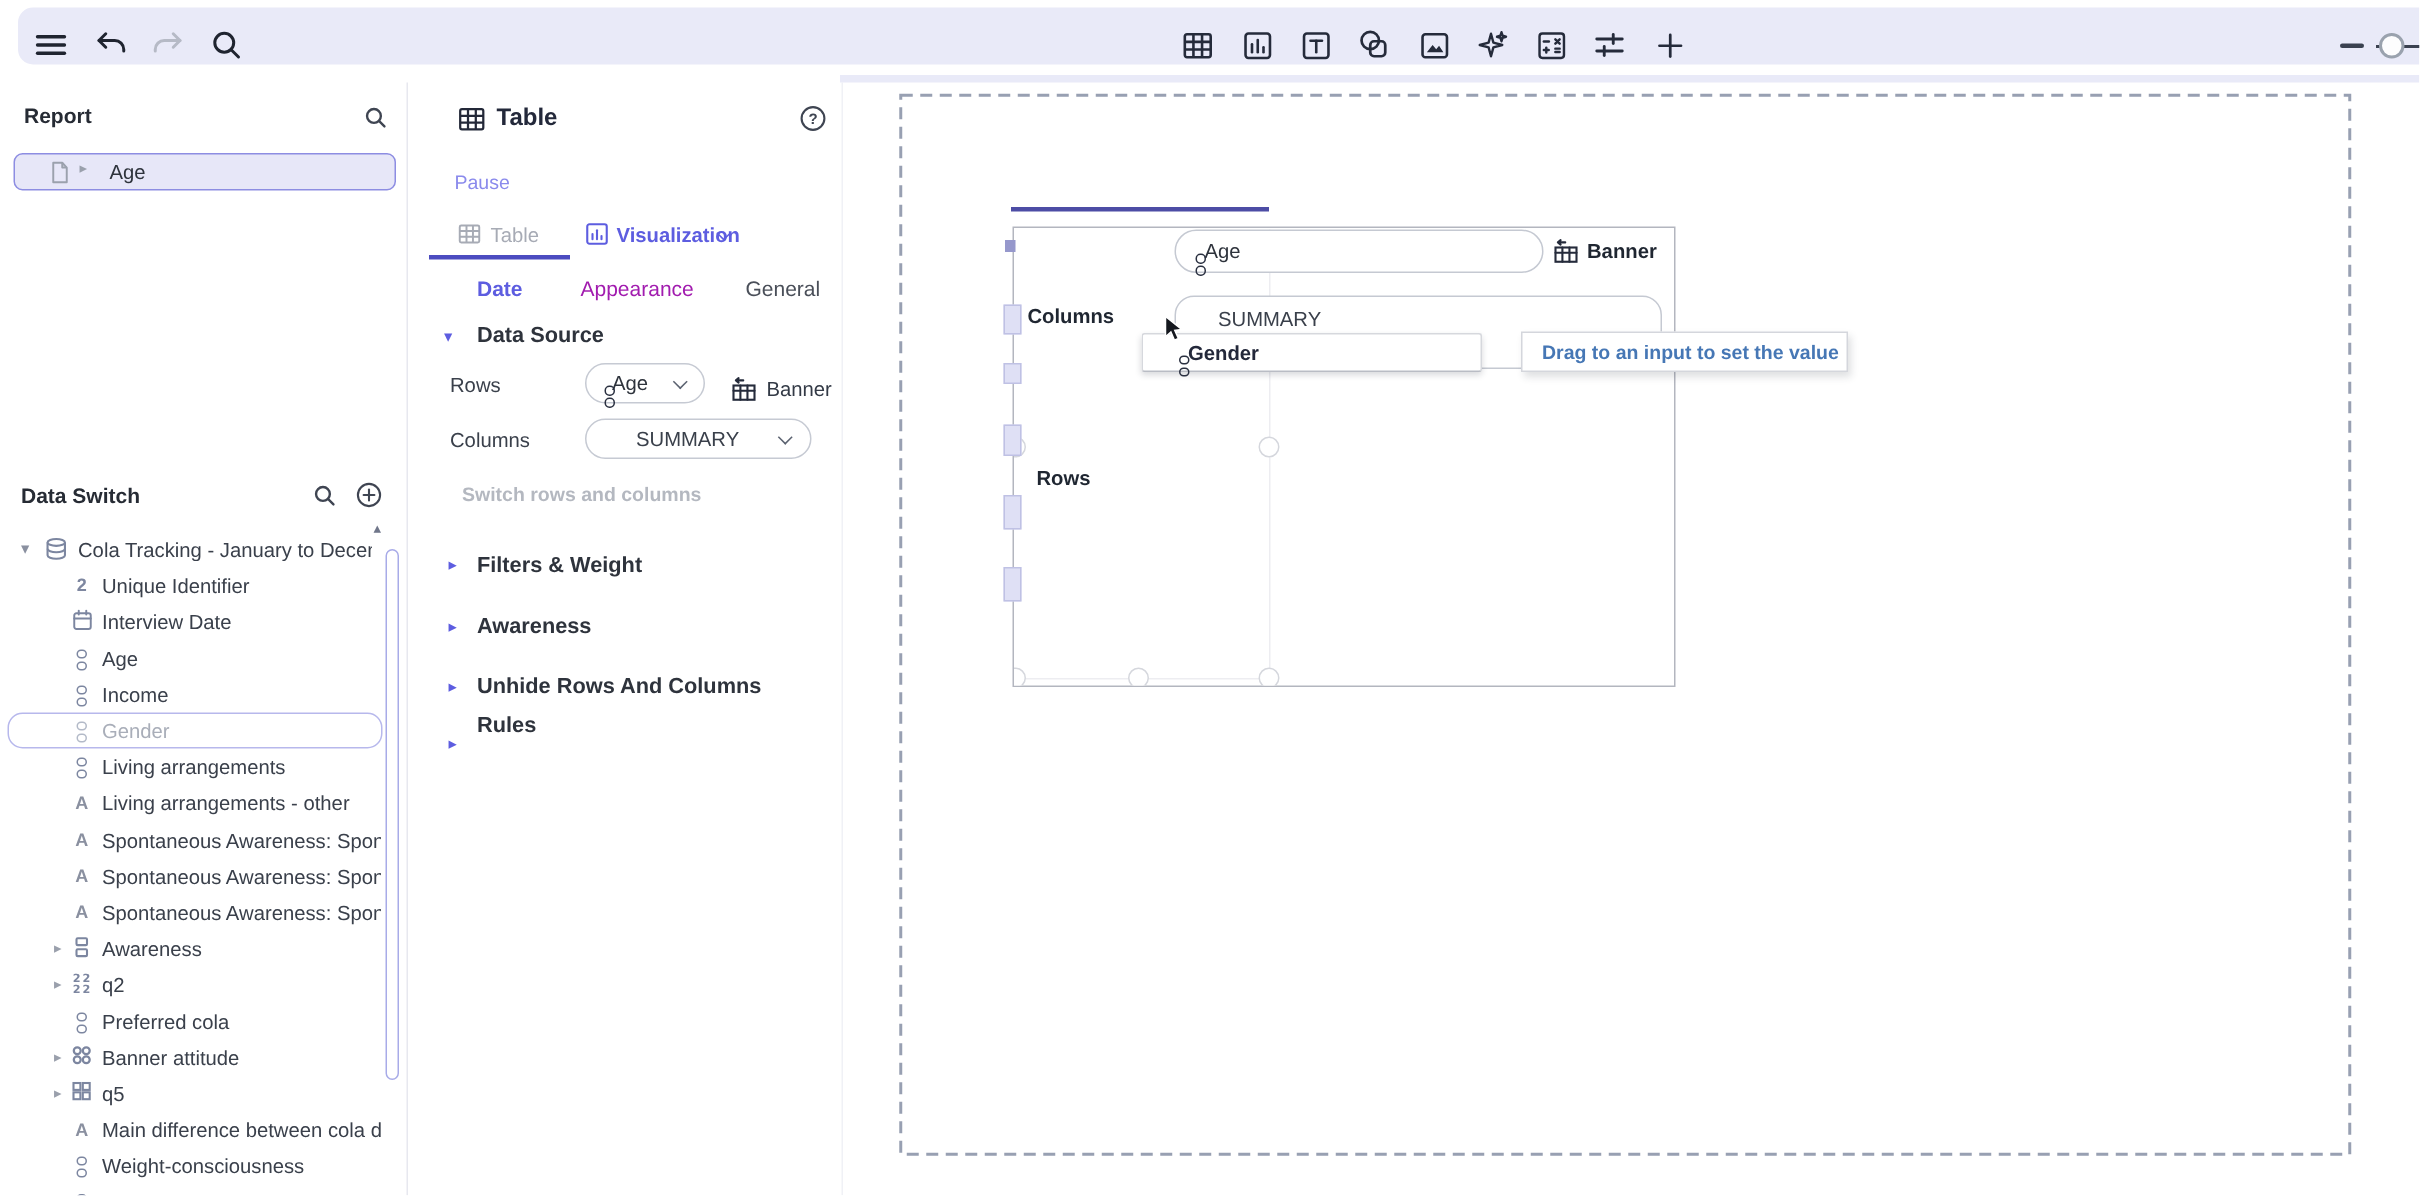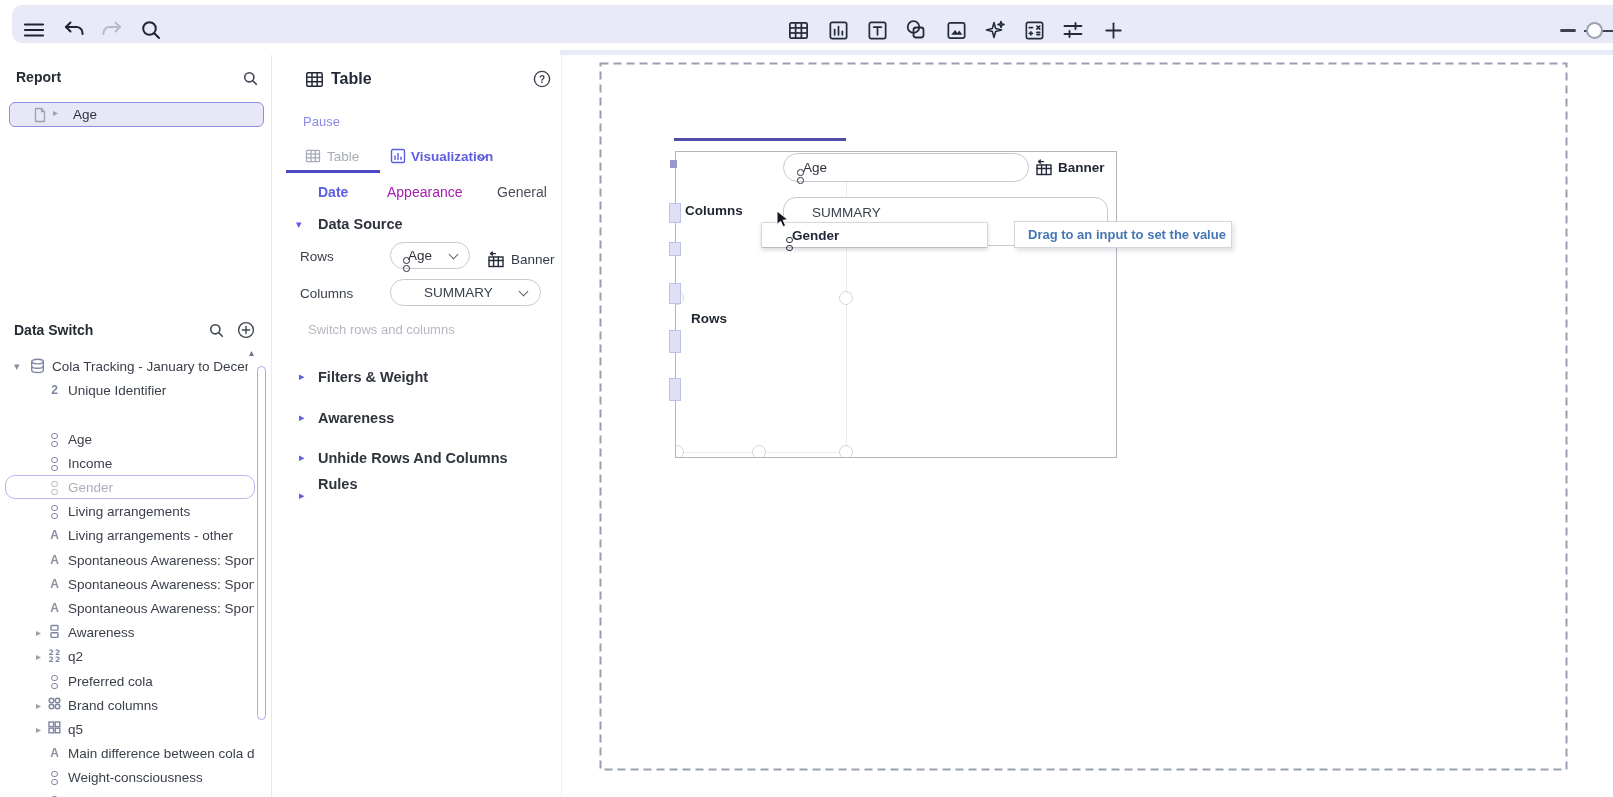--- a/index.html
+++ b/index.html
@@ -250,20 +250,31 @@
         </svg>
     </span>
     <span class="tlabel" style="left:52px;max-width:196px;overflow:hidden">Cola Tracking - January to Decemb</span>
   </div>
   <div class="trow" style="top:379px">
     <span class="ticon">
         <span class="gicon">2</span>
       </span>
     <span class="tlabel">Unique Identifier</span>
   </div>
+  <div class="trow" style="top:403px">
+    <span class="ticon">
+      <svg width="14" height="15" viewBox="0 0 14 15" fill="none" stroke="#7c86a0" stroke-width="1.3" stroke-linecap="round">
+          <rect x="1.5" y="2.8" width="11" height="10.5" rx="1.5"></rect>
+          <line x1="1.5" y1="6.3" x2="12.5" y2="6.3"></line>
+          <line x1="4.5" y1="1.2" x2="4.5" y2="3.6"></line>
+          <line x1="9.5" y1="1.2" x2="9.5" y2="3.6"></line>
+        </svg>
+    </span>
+    <span class="tlabel">Interview Date</span>
+  </div>
   <div class="trow" style="top:428px">
     <span class="ticon">
         <span class="nomdots"></span>
       </span>
     <span class="tlabel">Age</span>
   </div>
   <div class="trow" style="top:452px">
     <span class="ticon">
         <span class="nomdots"></span>
       </span>
@@ -339,21 +350,21 @@
   <div class="trow" style="top:694px">
     <span class="tcaret">▸</span>
     <span class="ticon">
       <svg width="13" height="13" viewBox="0 0 13 13" fill="none" stroke="#7c86a0" stroke-width="1.5">
           <circle cx="3.5" cy="3.5" r="2.3"></circle>
           <circle cx="9.5" cy="3.5" r="2.3"></circle>
           <circle cx="3.5" cy="9.5" r="2.3"></circle>
           <circle cx="9.5" cy="9.5" r="2.3"></circle>
         </svg>
     </span>
-    <span class="tlabel">Brand columns</span>
+    <span class="tlabel">Banner attitude</span>
   </div>
   <div class="trow" style="top:718px">
     <span class="tcaret">▸</span>
     <span class="ticon">
       <svg width="13" height="13" viewBox="0 0 13 13" fill="none" stroke="#7c86a0" stroke-width="1.4">
           <rect x="1" y="1" width="4.6" height="4.6"></rect>
           <rect x="7.2" y="1" width="4.6" height="4.6"></rect>
           <rect x="1" y="7.2" width="4.6" height="4.6"></rect>
           <rect x="7.2" y="7.2" width="4.6" height="4.6"></rect>
         </svg>
@@ -452,21 +463,21 @@
     </span>
   </div>
   <div class="abs" style="left:511px;top:252px;font-size:13.5px;color:#333a46">Banner</div>
 
   <div class="abs" style="left:300px;top:286px;font-size:13.5px;color:#3a404b">Columns</div>
   <div class="pill" style="left:390px;top:279px;width:151px;height:27px">
     <span style="margin-left:33px;font-size:13.5px;color:#3a404b">SUMMARY</span>
     <span class="chev" style="margin-left:auto;margin-right:13px;margin-top:-3px;color:#5b6270"></span>
   </div>
 
-  <div class="abs" style="left:308px;top:322px;font-size:13px;font-weight:normal;color:#b4b8c0">Switch rows and columns</div>
+  <div class="abs" style="left:308px;top:322px;font-size:13px;font-weight:bold;color:#b4b8c0">Switch rows and columns</div>
 
   <span class="sec-caret" style="left:299px;top:370px">▸</span>
   <div class="sec-label" style="left:318px;top:369px">Filters &amp; Weight</div>
   <span class="sec-caret" style="left:299px;top:411px">▸</span>
   <div class="sec-label" style="left:318px;top:410px">Awareness</div>
   <span class="sec-caret" style="left:299px;top:451px">▸</span>
   <div class="sec-label" style="left:318px;top:450px">Unhide Rows And Columns</div>
   <span class="sec-caret" style="left:299px;top:489px">▸</span>
   <div class="sec-label" style="left:318px;top:476px">Rules</div>
 

